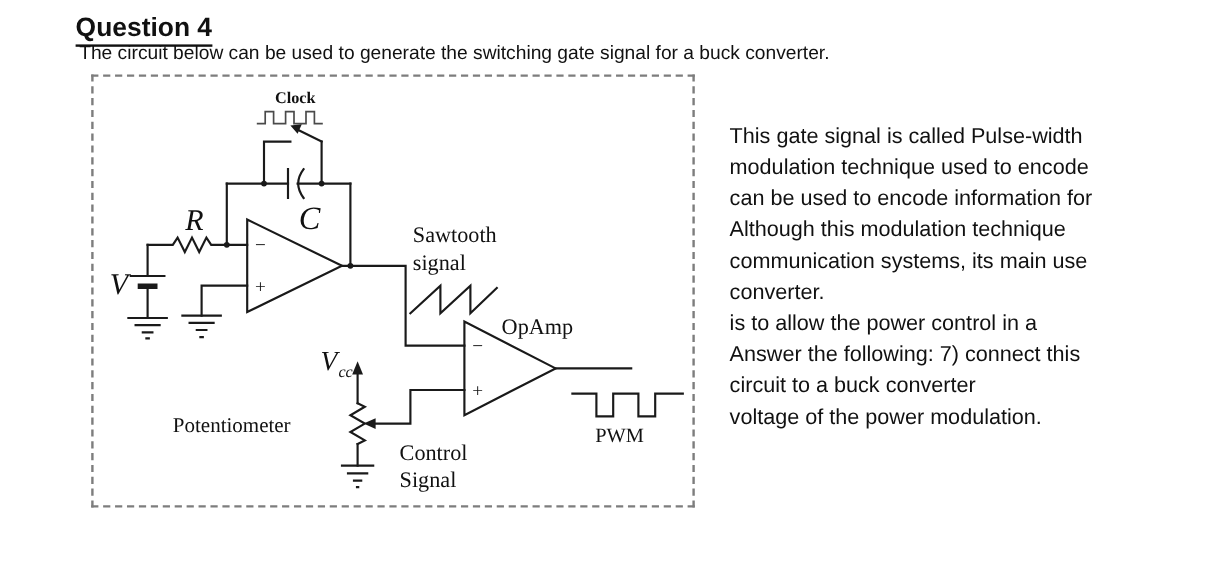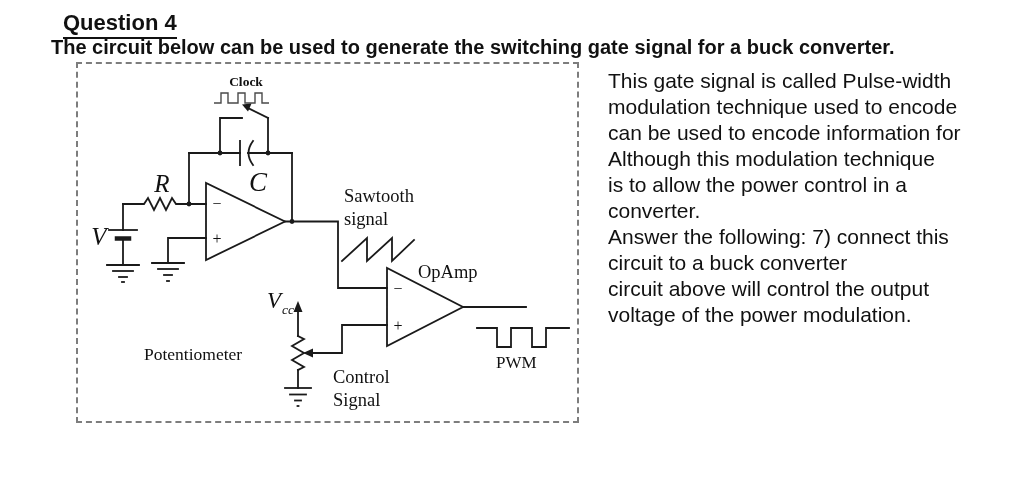--- a/index.html
+++ b/index.html
@@ -1,24 +1,24 @@
 <!DOCTYPE html>
 <html><head>
 <meta charset="utf-8">
 <style>
   html,body{margin:0;padding:0;background:#fff;}
   body{width:1024px;height:480px;position:relative;overflow:hidden;
        font-family:"Liberation Sans",sans-serif;color:#111;}
   .title{position:absolute;left:63px;top:10px;font-size:22px;font-weight:bold;}
   .title span{display:inline-block;border-bottom:2.5px solid #111;padding-bottom:1px;}
-  .subtitle{position:absolute;left:51px;top:36px;font-size:20px;font-weight:bold;}
+  .subtitle{position:absolute;left:66px;top:36px;font-size:16px;}
   .figure-box{position:absolute;left:76px;top:62px;width:503px;height:361px;
               border:2px dashed #7d7d7d;box-sizing:border-box;background:#fff;}
   .figure-box svg{position:absolute;left:-2px;top:-2px;}
-  .para{position:absolute;left:608px;top:68px;width:405px;font-size:21px;line-height:26px;}
+  .para{position:absolute;left:608px;top:100px;width:405px;font-size:18px;line-height:26px;}
   .para div{white-space:nowrap;}
   .wire{stroke:#1a1a1a;stroke-width:1.8;fill:none;stroke-linecap:square;}
   .thick{stroke-width:4.5;}
   .gray{stroke:#4a4a4a;stroke-width:1.4;}
   .dot{fill:#1a1a1a;stroke:none;}
   .lbl{fill:#111;stroke:none;font-family:"Liberation Serif",serif;}
   .it{font-style:italic;}
 </style>
 </head>
 <body>
@@ -122,19 +122,19 @@
     <text class="lbl" x="257" y="344" font-size="18.5">Signal</text>
     <text class="lbl" x="420" y="306" font-size="17">PWM</text>
   </svg>
 </div>
 
 <div class="para">
   <div>This gate signal is called Pulse-width</div>
   <div>modulation technique used to encode</div>
   <div>can be used to encode information for</div>
   <div>Although this modulation technique</div>
+  <div>communication systems, its main use</div>
+  <div>converter.</div>
   <div>is to allow the power control in a</div>
-  <div>converter.</div>
   <div>Answer the following: 7) connect this</div>
   <div>circuit to a buck converter</div>
-  <div>circuit above will control the output</div>
   <div>voltage of the power modulation.</div>
 </div>
 
 </body></html>

